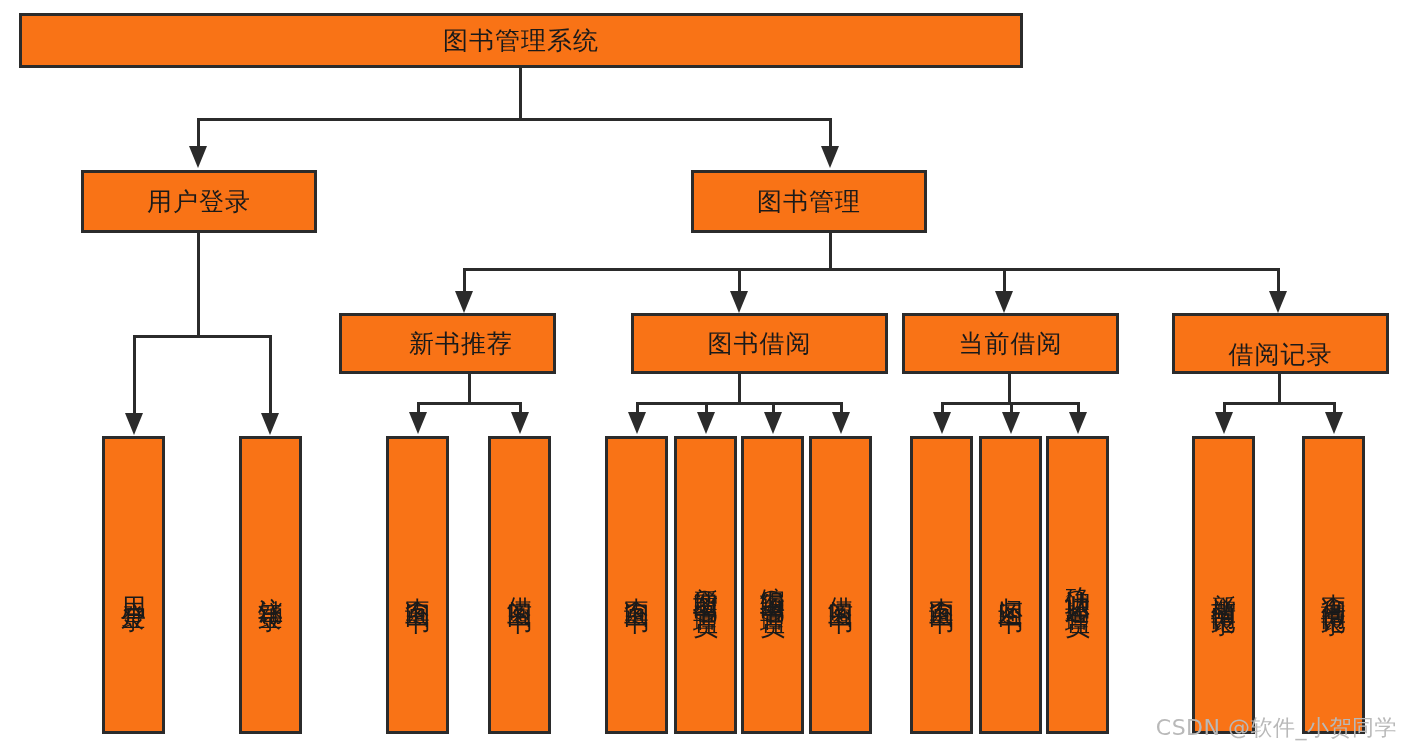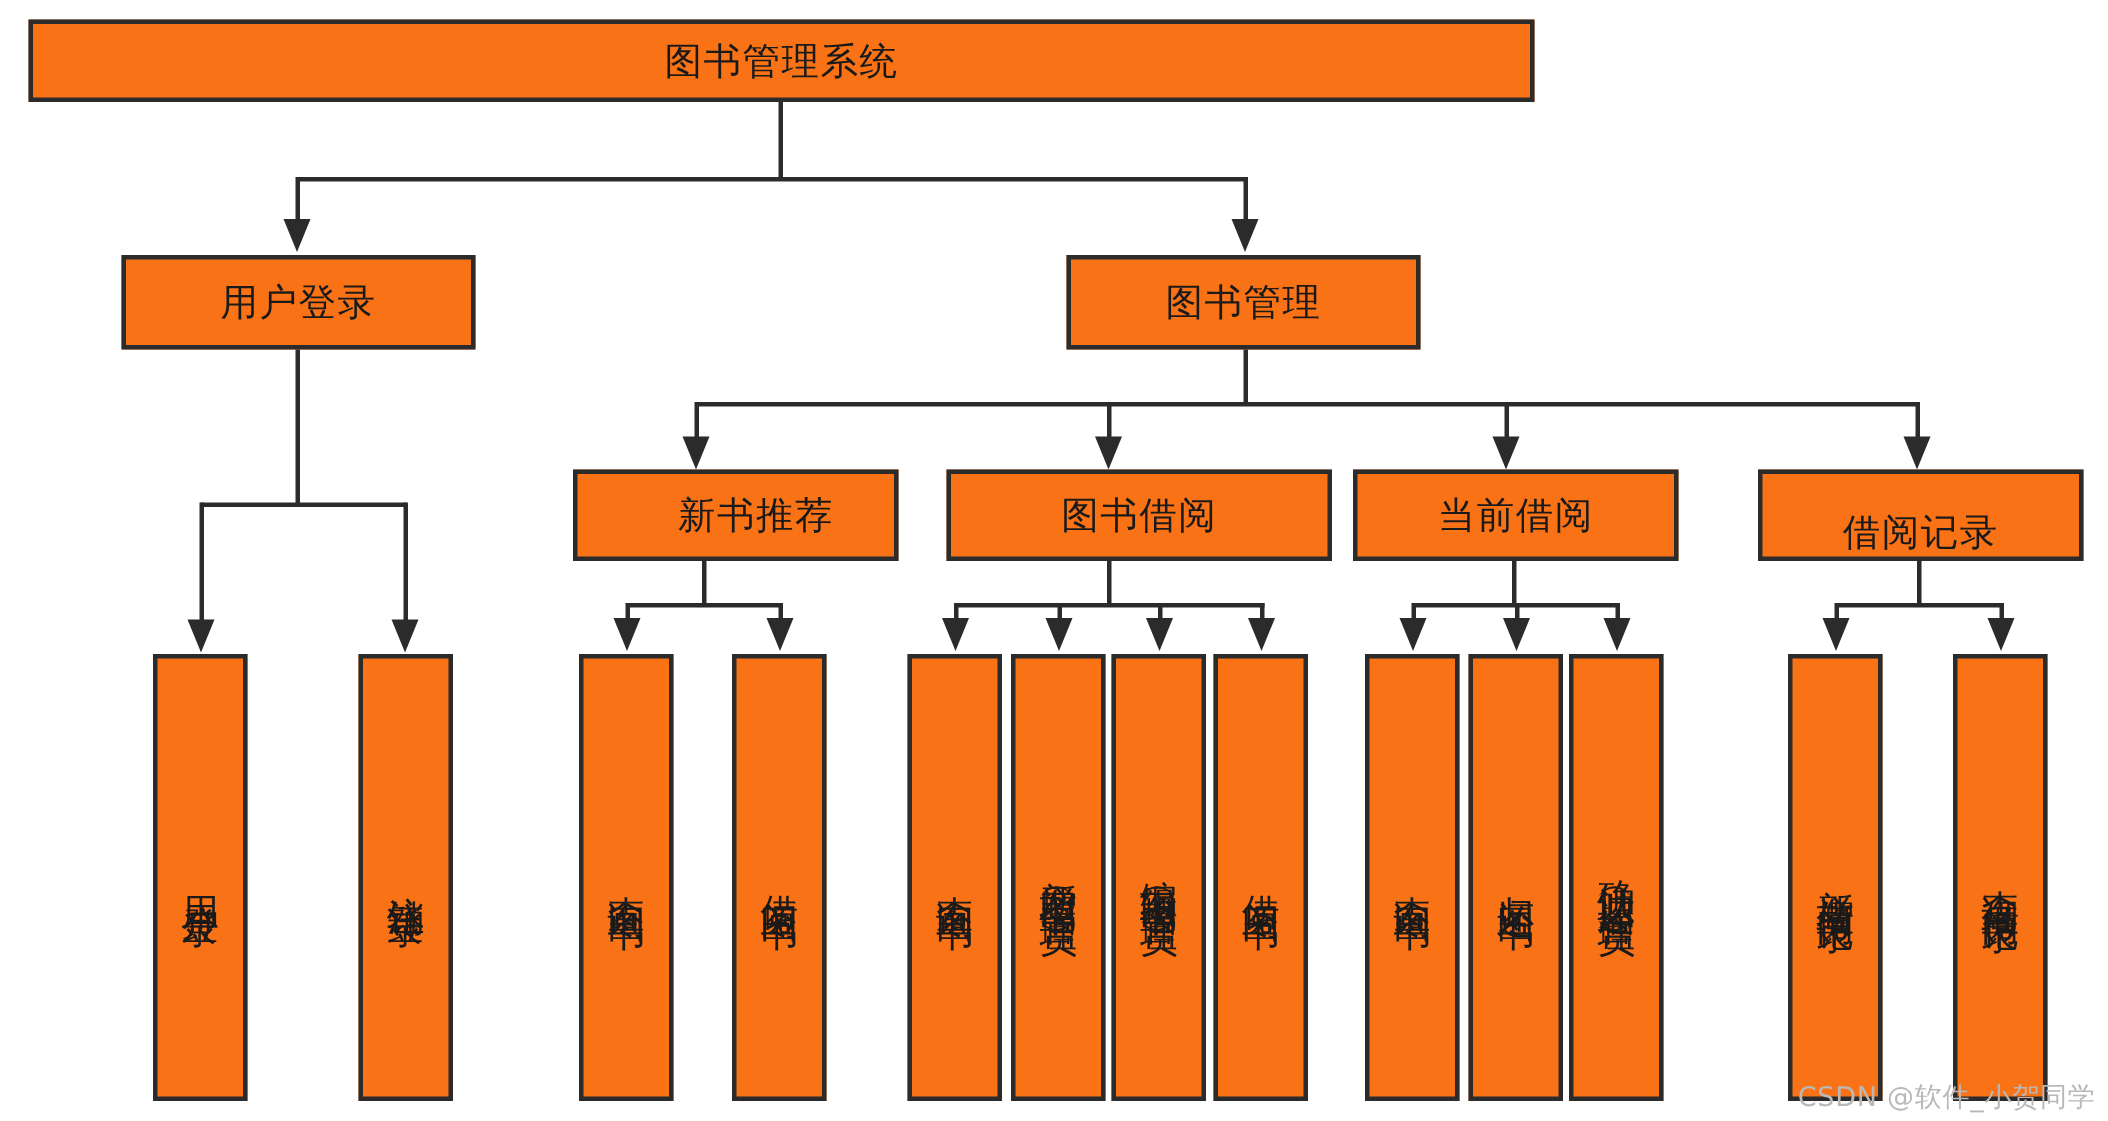--- a/index.html
+++ b/index.html
@@ -62,21 +62,21 @@
     height: 0;
     border-left: 9px solid transparent;
     border-right: 9px solid transparent;
     border-top: 22px solid #2b2b2b;
   }
   
   #watermark {
     position: absolute;
     right: 8px;
     bottom: 4px;
-    font-size: 18px;
+    font-size: 22px;
     color: #b9b9b9;
     white-space: nowrap;
     letter-spacing: 0.5px;
   }
 </style>
 </head>
 <body>
 
 <div id="canvas">
 
@@ -90,21 +90,21 @@
 
   <div class="vline" style="left:197px; top:118px; height:30px;"></div>
   <div class="arrow" style="left:189px; top:146px;"></div>
   <div class="vline" style="left:829px; top:118px; height:30px;"></div>
   <div class="arrow" style="left:821px; top:146px;"></div>
 
   <div class="node horiz" style="left:81px; top:170px; width:236px; height:63px;">
     <span class="htext">用户登录</span>
   </div>
 
-  <div class="node horiz" style="left:711px; top:170px; width:236px; height:63px;">
+  <div class="node horiz" style="left:691px; top:170px; width:236px; height:63px;">
     <span class="htext">图书管理</span>
   </div>
 
   <div class="vline" style="left:197px; top:233px; height:104px;"></div>
   <div class="hline" style="left:134px; top:335px; width:137px;"></div>
   <div class="vline" style="left:133px; top:335px; height:80px;"></div>
   <div class="arrow" style="left:125px; top:413px;"></div>
   <div class="vline" style="left:269px; top:335px; height:80px;"></div>
   <div class="arrow" style="left:261px; top:413px;"></div>
 
@@ -112,21 +112,21 @@
   <div class="hline" style="left:464px; top:268px; width:816px;"></div>
   <div class="vline" style="left:463px; top:268px; height:25px;"></div>
   <div class="arrow" style="left:455px; top:291px;"></div>
   <div class="vline" style="left:738px; top:268px; height:25px;"></div>
   <div class="arrow" style="left:730px; top:291px;"></div>
   <div class="vline" style="left:1003px; top:268px; height:25px;"></div>
   <div class="arrow" style="left:995px; top:291px;"></div>
   <div class="vline" style="left:1277px; top:268px; height:25px;"></div>
   <div class="arrow" style="left:1269px; top:291px;"></div>
 
-  <div class="node horiz" style="left:382px; top:313px; width:217px; height:61px;padding-left:27px;">
+  <div class="node horiz" style="left:339px; top:313px; width:217px; height:61px;padding-left:27px;">
     <span class="htext">新书推荐</span>
   </div>
   <div class="node horiz" style="left:631px; top:313px; width:257px; height:61px;">
     <span class="htext">图书借阅</span>
   </div>
   <div class="node horiz" style="left:902px; top:313px; width:217px; height:61px;">
     <span class="htext">当前借阅</span>
   </div>
   <div class="node horiz" style="left:1172px; top:313px; width:217px; height:61px;align-items:flex-end;">
     <span class="htext">借阅记录</span>

